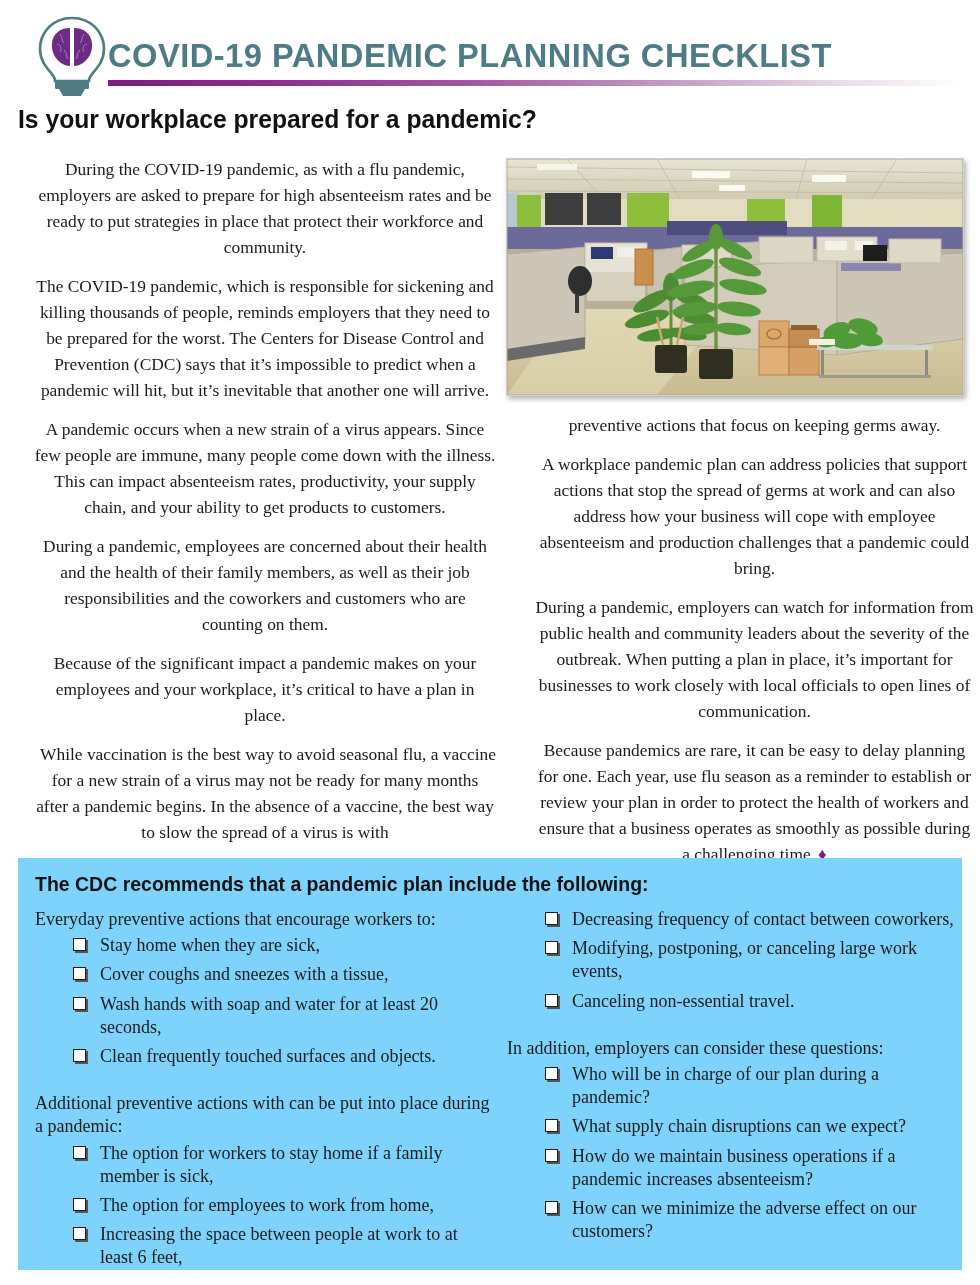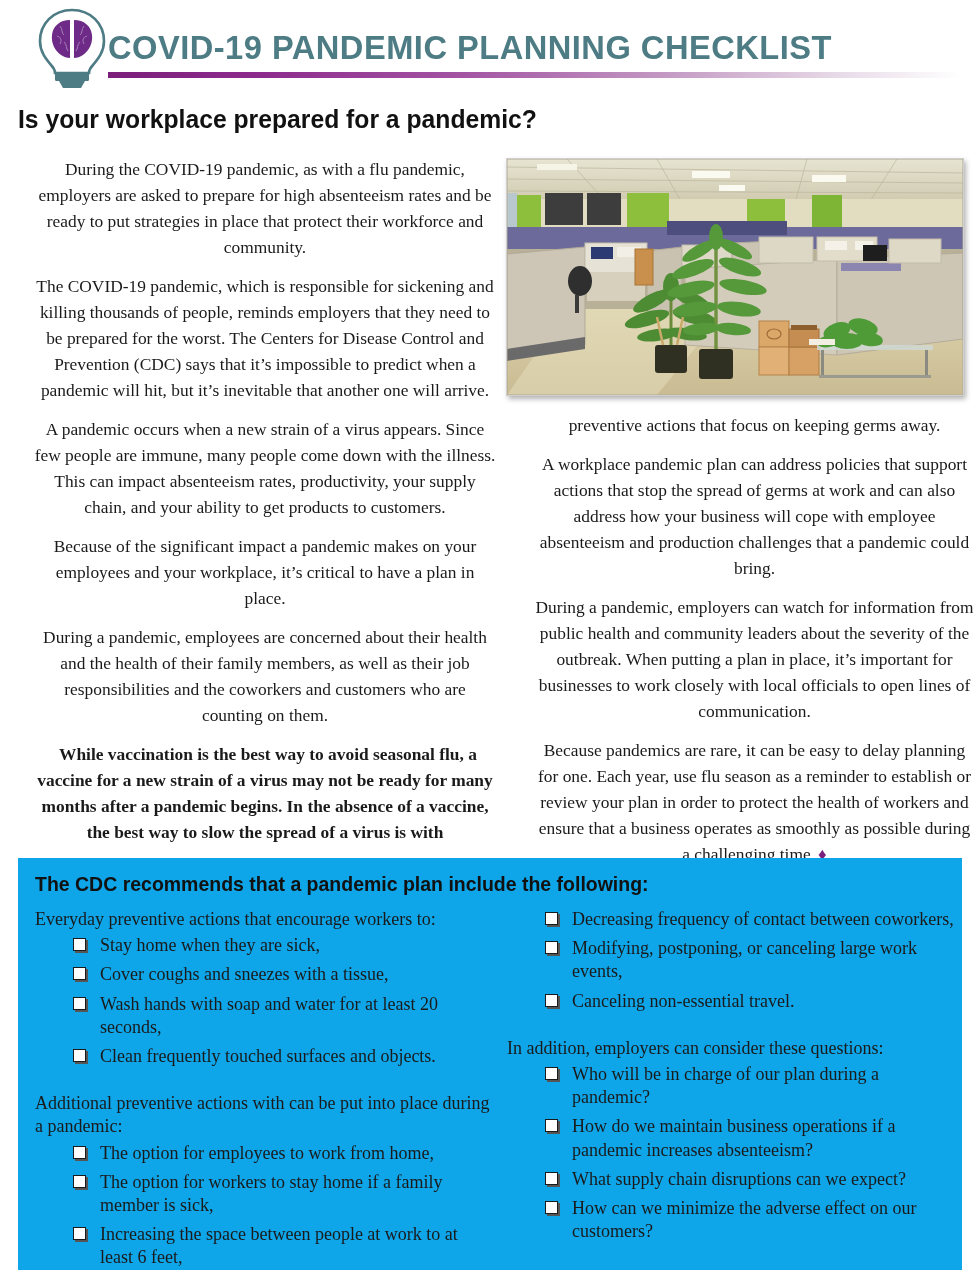--- a/index.html
+++ b/index.html
@@ -12,21 +12,21 @@
     height: 1285px;
     position: relative;
     font-family: "Liberation Serif", "DejaVu Serif", serif;
     color: #1a1a1a;
     overflow: hidden;
   }
 
   
   .masthead {
     position: absolute;
-    left: 0; top: 0;
+    left: 0; top: 8px;
     width: 907px; height: 96px; padding-left: 12px;
   }
   .logo {
     position: absolute;
     left: 26px; top: 6px;
     width: 92px; height: 86px;
   }
   .masthead-title {
     position: absolute;
     left: 108px; top: 28px;
@@ -71,21 +71,21 @@
     width: 455px;
     font-family: Liberation Serif, serif;
   }
   .col-left p, .col-right-top p {
     margin: 0 0 13px 16px;
     font-size: 17.4px;
     line-height: 26px;
     text-align: center;
   }
   .col-left p:last-child, .col-right-top p:last-child { margin-bottom: 0; }
-  .indent-lead { text-indent: 6px; font-weight: bold; }
+  .indent-lead { text-indent: 6px; }
   .end-mark {
     color: #7b1f7b;
     font-size: 17px;
     padding-left: 3px;
   }
 
   
   .photo-frame {
     position: absolute;
     left: 506px; top: 158px;
@@ -95,21 +95,21 @@
     overflow: hidden;
     background: #b9b098;
   }
   .photo-frame svg { display: block; }
 
   
   .panel {
     position: absolute;
     left: 18px; top: 858px;
     width: 944px; height: 412px;
-    background: #0ea5e9;
+    background: #7dd3fc;
   }
   .panel-title {
     position: absolute;
     left: 17px; top: 14px;
     font-family: "Liberation Sans Narrow", "Liberation Sans", sans-serif;
     font-weight: bold;
     font-size: 20.5px;
     color: #111111;
     transform: scaleX(0.95);
     transform-origin: left center;
@@ -310,22 +310,22 @@
     <rect x="302" y="180" width="26" height="6" fill="#f2efe2"></rect>
 
     <rect x="0" y="0" width="456" height="236" fill="none" stroke="#b0a890" stroke-width="1"></rect>
   </svg>
 </div>
 
 <div class="col-left">
   <p>During the COVID-19 pandemic, as with a flu pandemic, employers are asked to prepare for high absenteeism rates and be ready to put strategies in place that protect their workforce and community.</p>
   <p>The COVID-19 pandemic, which is responsible for sickening and killing thousands of people, reminds employers that they need to be prepared for the worst. The Centers for Disease Control and Prevention (CDC) says that it’s impossible to predict when a pandemic will hit, but it’s inevitable that another one will arrive.</p>
   <p>A pandemic occurs when a new strain of a virus appears. Since few people are immune, many people come down with the illness. This can impact absenteeism rates, productivity, your supply chain, and your ability to get products to customers.</p>
+  <p>During a pandemic, employees are concerned about their health and the health of their family members, as well as their job responsibilities and the coworkers and customers who are counting on them.</p>
   <p>Because of the significant impact a pandemic makes on your employees and your workplace, it’s critical to have a plan in place.</p>
-  <p>During a pandemic, employees are concerned about their health and the health of their family members, as well as their job responsibilities and the coworkers and customers who are counting on them.</p>
   <p class="indent-lead">While vaccination is the best way to avoid seasonal flu, a vaccine for a new strain of a virus may not be ready for many months after a pandemic begins. In the absence of a vaccine, the best way to slow the spread of a virus is with</p>
 </div>
 
 <div class="col-right-top">
   <p>preventive actions that focus on keeping germs away.</p>
   <p>A workplace pandemic plan can address policies that support actions that stop the spread of germs at work and can also address how your business will cope with employee absenteeism and production challenges that a pandemic could bring.</p>
   <p>During a pandemic, employers can watch for information from public health and community leaders about the severity of the outbreak. When putting a plan in place, it’s important for businesses to work closely with local officials to open lines of communication.</p>
   <p><span>Because pandemics are rare, it can be easy to delay planning for one. Each year, use flu season as a reminder to establish or review your plan in order to protect the health of workers and ensure that a business operates as smoothly as possible during a challenging time.</span><span class="end-mark">♦</span></p>
 </div>
 
@@ -336,33 +336,33 @@
   <div class="panel-col panel-col-left">
     <p class="lead-line">Everyday preventive actions that encourage workers to:</p>
     <ul class="checklist">
       <li><span class="cbox"></span><span>Stay home when they are sick,</span></li>
       <li><span class="cbox"></span><span>Cover coughs and sneezes with a tissue,</span></li>
       <li><span class="cbox"></span><span>Wash hands with soap and water for at least 20 seconds,</span></li>
       <li><span class="cbox"></span><span>Clean frequently touched surfaces and objects.</span></li>
     </ul>
     <p class="lead-line spaced">Additional preventive actions with can be put into place during a pandemic:</p>
     <ul class="checklist">
+      <li><span class="cbox"></span><span>The option for workers to stay home if a family member is sick,</span></li>
       <li><span class="cbox"></span><span>The option for employees to work from home,</span></li>
-      <li><span class="cbox"></span><span>The option for workers to stay home if a family member is sick,</span></li>
       <li><span class="cbox"></span><span>Increasing the space between people at work to at least 6 feet,</span></li>
     </ul>
   </div>
 
   <div class="panel-col panel-col-right">
     <ul class="checklist">
       <li><span class="cbox"></span><span>Decreasing frequency of contact between coworkers,</span></li>
       <li><span class="cbox"></span><span>Modifying, postponing, or canceling large work events,</span></li>
       <li><span class="cbox"></span><span>Canceling non-essential travel.</span></li>
     </ul>
     <p class="lead-line spaced">In addition, employers can consider these questions:</p>
     <ul class="checklist">
       <li><span class="cbox"></span><span>Who will be in charge of our plan during a pandemic?</span></li>
+      <li><span class="cbox"></span><span>What supply chain disruptions can we expect?</span></li>
       <li><span class="cbox"></span><span>How do we maintain business operations if a pandemic increases absenteeism?</span></li>
-      <li><span class="cbox"></span><span>What supply chain disruptions can we expect?</span></li>
       <li><span class="cbox"></span><span>How can we minimize the adverse effect on our customers?</span></li>
     </ul>
   </div>
 </div>
 
 </body></html>

